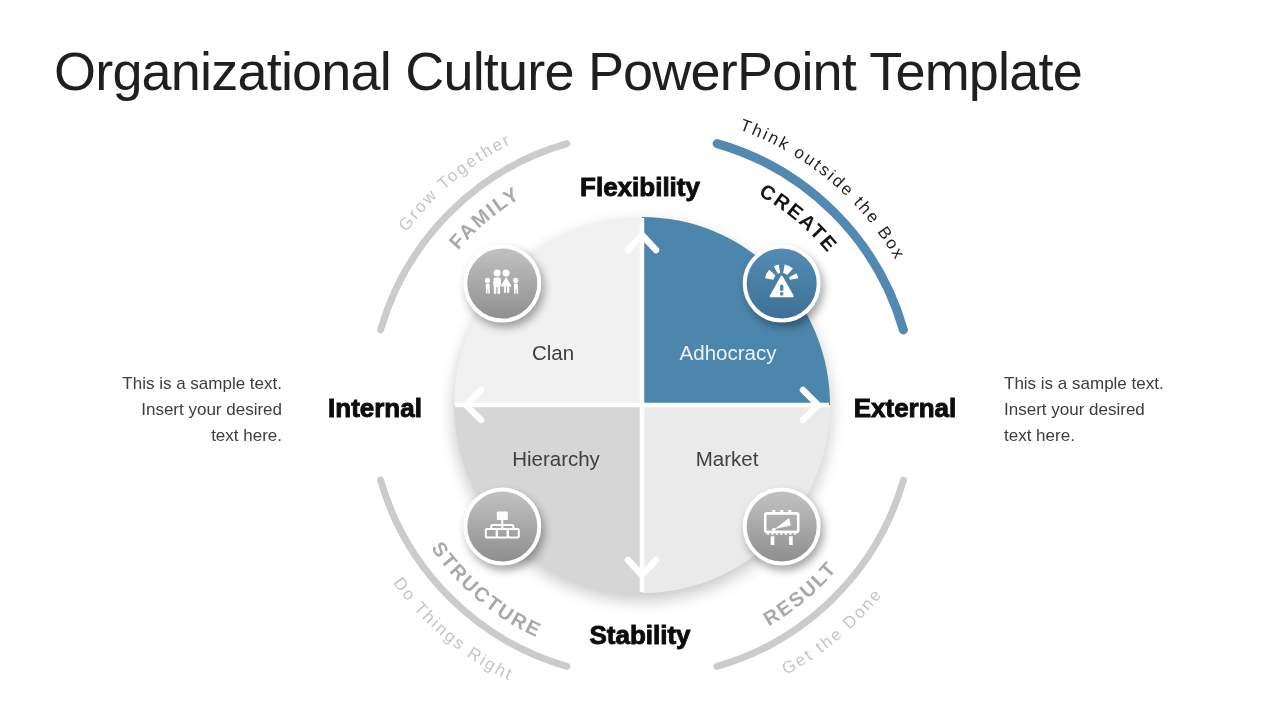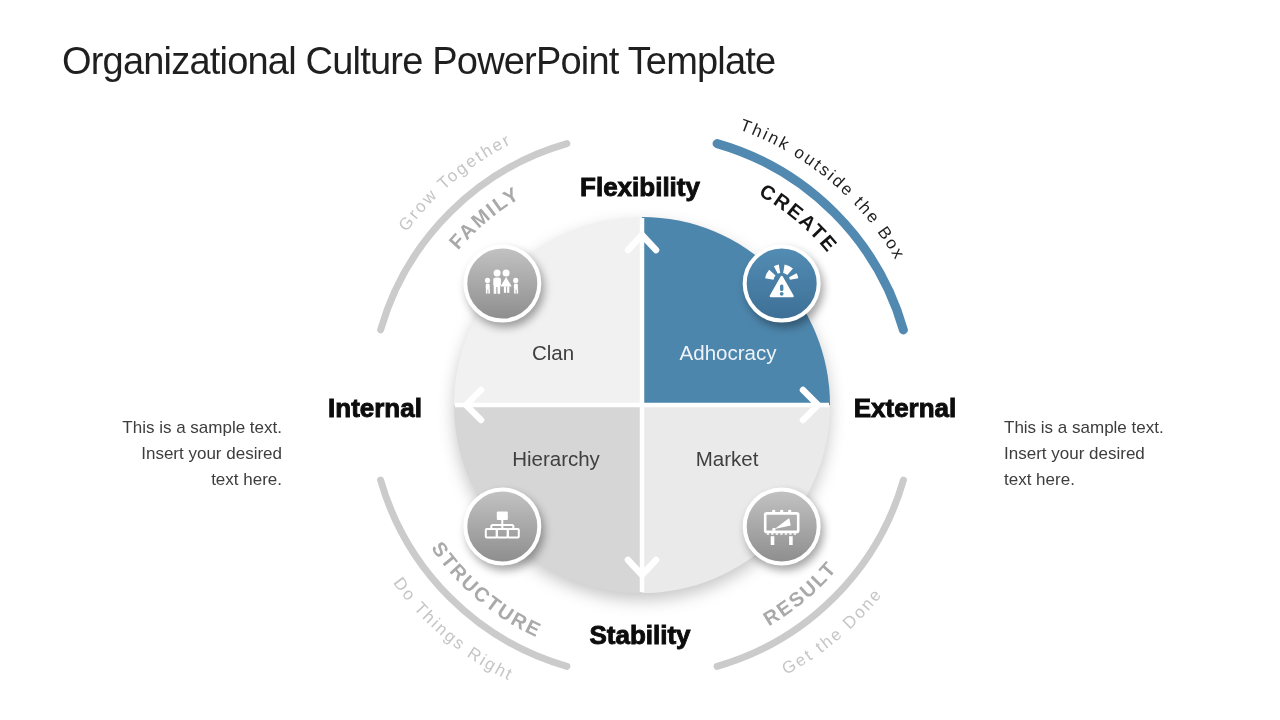--- a/index.html
+++ b/index.html
@@ -1,24 +1,24 @@
 <!DOCTYPE html>
 <html><head>
 <meta charset="utf-8">
 <style>
   html,body { margin:0; padding:0; }
   body {
     width:1280px; height:720px; background:#ffffff; position:relative;
     overflow:hidden; font-family:"Liberation Sans", sans-serif;
   }
   .slide-title {
-    position:absolute; left:62px; top:40px; font-size:38px; letter-spacing:-0.8px;
+    position:absolute; left:54px; top:40px; font-size:54px; letter-spacing:-0.8px;
     color:#1f1f1f; white-space:nowrap;
   }
-  .note { position:absolute; top:371px; font-size:17px; line-height:26px; color:#3d3d3d;margin-top:44px; }
+  .note { position:absolute; top:371px; font-size:17px; line-height:26px; color:#3d3d3d; }
   .note-left  { left:88px;  width:194px; text-align:right; }
   .note-right { left:1004px; width:200px; text-align:left; }
   svg.diagram { position:absolute; left:0; top:0; }
   .axis-label { font-weight:bold; font-size:26px; fill:#0c0c0c; stroke:#0c0c0c; stroke-width:0.9px; paint-order:stroke; }
   .quad-label { font-size:20.5px; fill:#3f3f3f; }
   .quad-label-light { font-size:20.5px; fill:#eef3f7; }
   .word   { font-weight:bold; font-size:20px; letter-spacing:2px; }
   .slogan { font-size:17px; letter-spacing:2.2px; }
   .word-gray   { fill:#a9a9a9; }
   .word-dark   { fill:#141414; }

